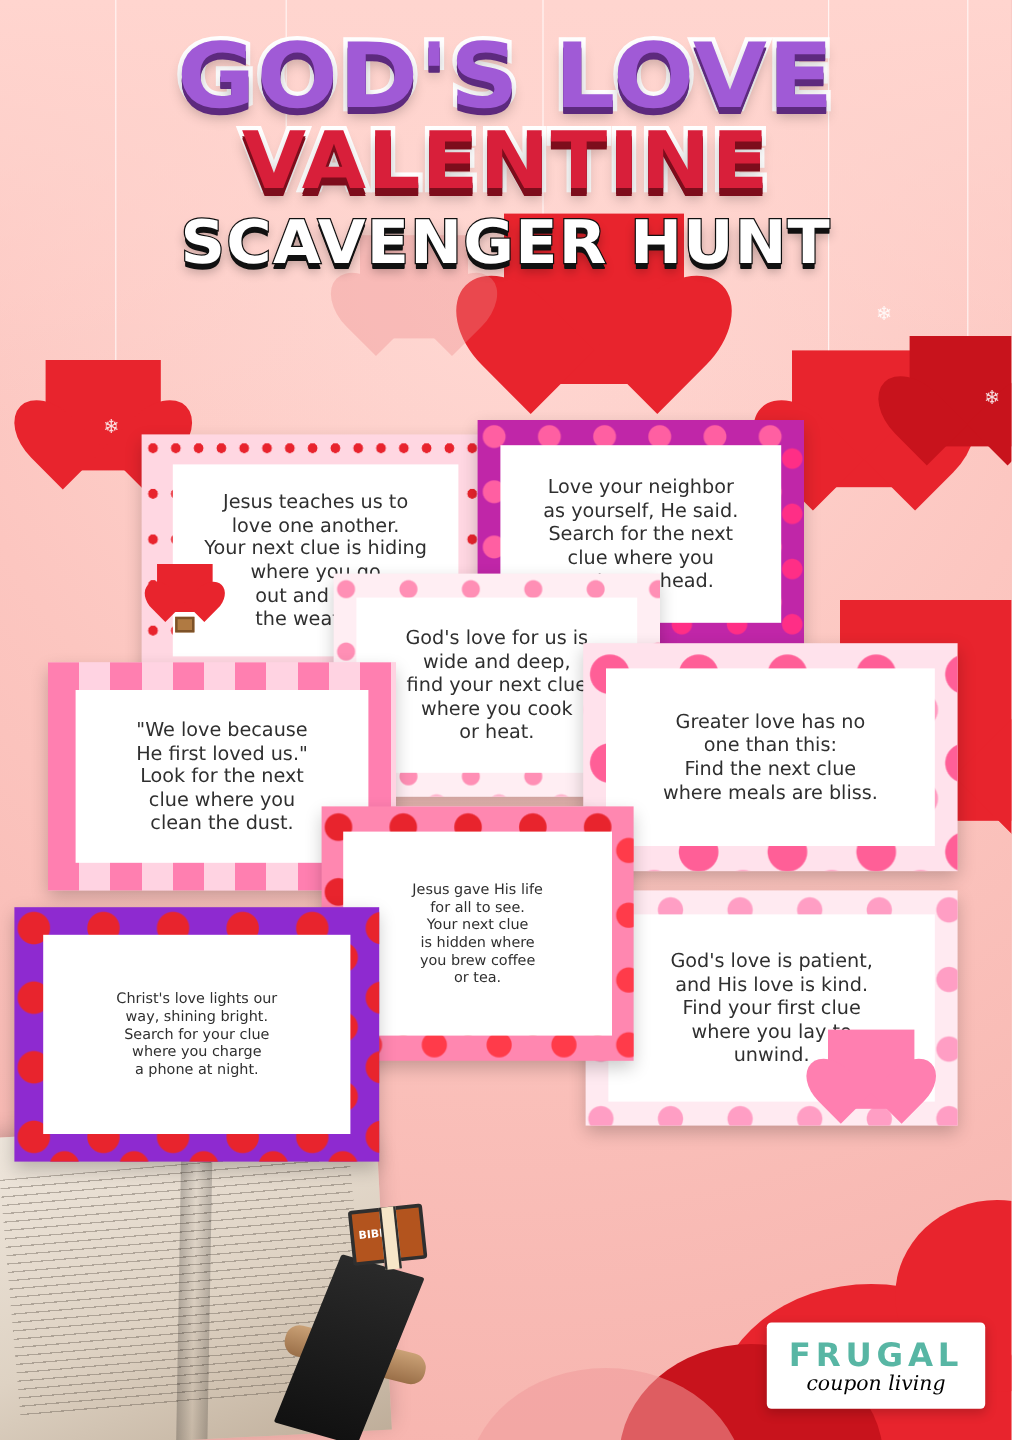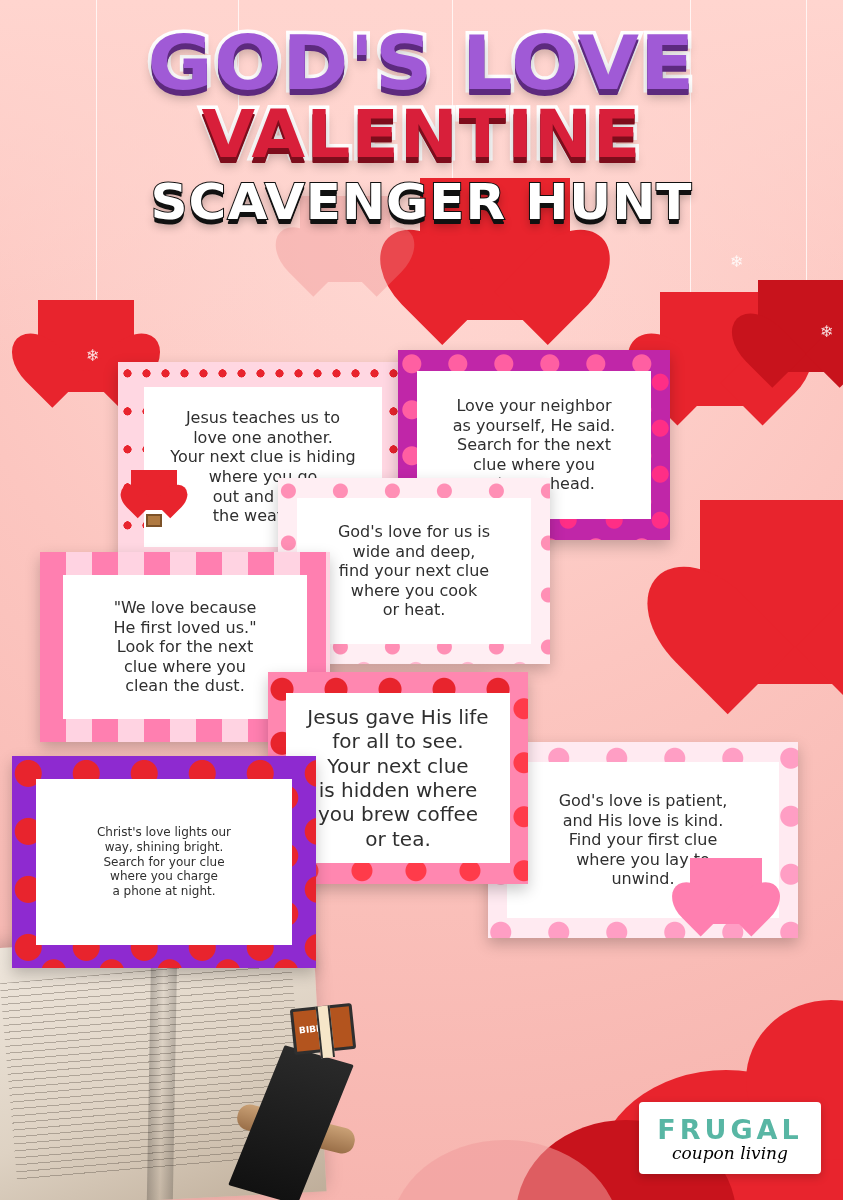--- a/index.html
+++ b/index.html
@@ -447,39 +447,47 @@
   <div class="card pat-dots-pink" style="left:278px;top:478px;width:272px;height:186px;z-index:13;">
     <div class="inner" style="left:7%;right:7%;top:11%;bottom:11%;">
       <span style="font-size:16px;">God's love for us is
 wide and deep,
 find your next clue
 where you cook
 or heat.</span>
     </div>
   </div>
 
+  <div class="card pat-bigdots" style="left:486px;top:536px;width:312px;height:190px;z-index:14;">
+    <div class="inner" style="left:6%;right:6%;top:11%;bottom:11%;">
+      <span style="font-size:16px;">Greater love has no
+one than this:
+Find the next clue
+where meals are bliss.</span>
+    </div>
+  </div>
 
   <div class="card pat-xoxo" style="left:288px;top:672px;width:200px;height:48px;z-index:15;background:
        radial-gradient(circle at 80% 50%, #ff9dc2 16px, transparent 17px), #ffffff;">
     <div class="xoxo-text">X O X O</div>
   </div>
 
   <div class="card pat-pink-squares" style="left:40px;top:552px;width:290px;height:190px;z-index:16;">
     <div class="inner" style="left:8%;right:8%;top:12%;bottom:12%;">
       <span style="font-size:16px;">"We love because
 He first loved us."
 Look for the next
 clue where you
 clean the dust.</span>
     </div>
   </div>
 
   <div class="card pat-red-hearts" style="left:268px;top:672px;width:260px;height:212px;z-index:18;">
     <div class="inner" style="left:7%;right:7%;top:10%;bottom:10%;">
-      <span style="font-size:20px;">Jesus gave His life
+      <span style="font-size:12px;">Jesus gave His life
 for all to see.
 Your next clue
 is hidden where
 you brew coffee
 or tea.</span>
     </div>
   </div>
 
   <div class="card pat-lightpink" style="left:488px;top:742px;width:310px;height:196px;z-index:17;">
     <div class="inner" style="left:6%;right:6%;top:10%;bottom:10%;">

